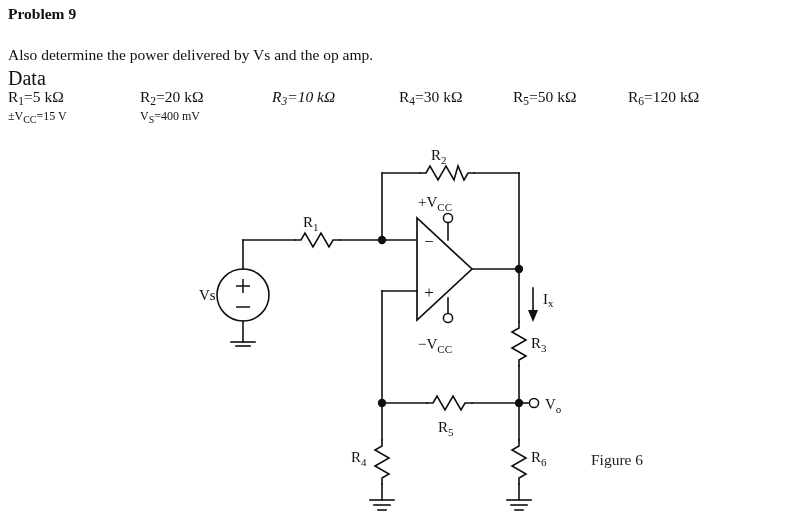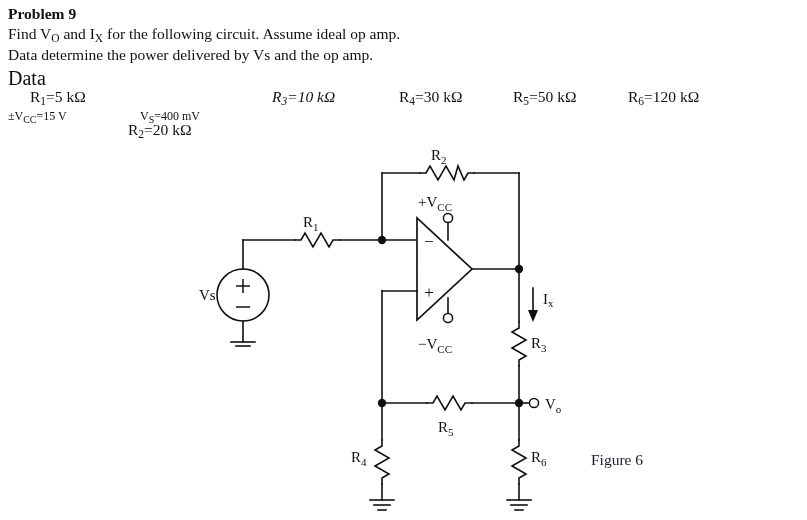--- a/index.html
+++ b/index.html
@@ -116,28 +116,27 @@
     text-anchor: middle;
   }
 </style>
 </head>
 <body>
 
 <div id="page">
 
   <div class="txt" id="problem-title">Problem 9</div>
 
-  <div class="txt" id="line-find">Find V<span class="sub">O</span> and I<span class="sub">X</span> for the following circuit. Assume ideal op amp.</div>
-
-  <div class="txt" id="line-also">Data determine the power delivered by Vs and the op amp.</div>
+
+  <div class="txt" id="line-also">Also determine the power delivered by Vs and the op amp.</div>
 
   <div class="txt" id="line-data">Data</div>
 
-  <div class="txt datacell" style="left:8px;margin-left:22px;">R<span class="sub">1</span>=5 kΩ</div>
-  <div class="txt datacell" style="left:128px;margin-top:33px;">R<span class="sub">2</span>=20 kΩ</div>
+  <div class="txt datacell" style="left:8px;">R<span class="sub">1</span>=5 kΩ</div>
+  <div class="txt datacell" style="left:140px;">R<span class="sub">2</span>=20 kΩ</div>
   <div class="txt datacell" style="left:272px;font-style:italic;">R<span class="sub">3</span>=10 kΩ</div>
   <div class="txt datacell" style="left:399px;">R<span class="sub">4</span>=30 kΩ</div>
   <div class="txt datacell" style="left:513px;">R<span class="sub">5</span>=50 kΩ</div>
   <div class="txt datacell" style="left:628px;">R<span class="sub">6</span>=120 kΩ</div>
 
   <div class="txt datacell2" style="left:8px;">±V<span class="sub scap">CC</span>=15 V</div>
   <div class="txt datacell2" style="left:140px;">V<span class="sub scap">S</span>=400 mV</div>
 
   <div class="txt" id="figure-caption" style="color:#1a1a2e;">Figure 6</div>
 

